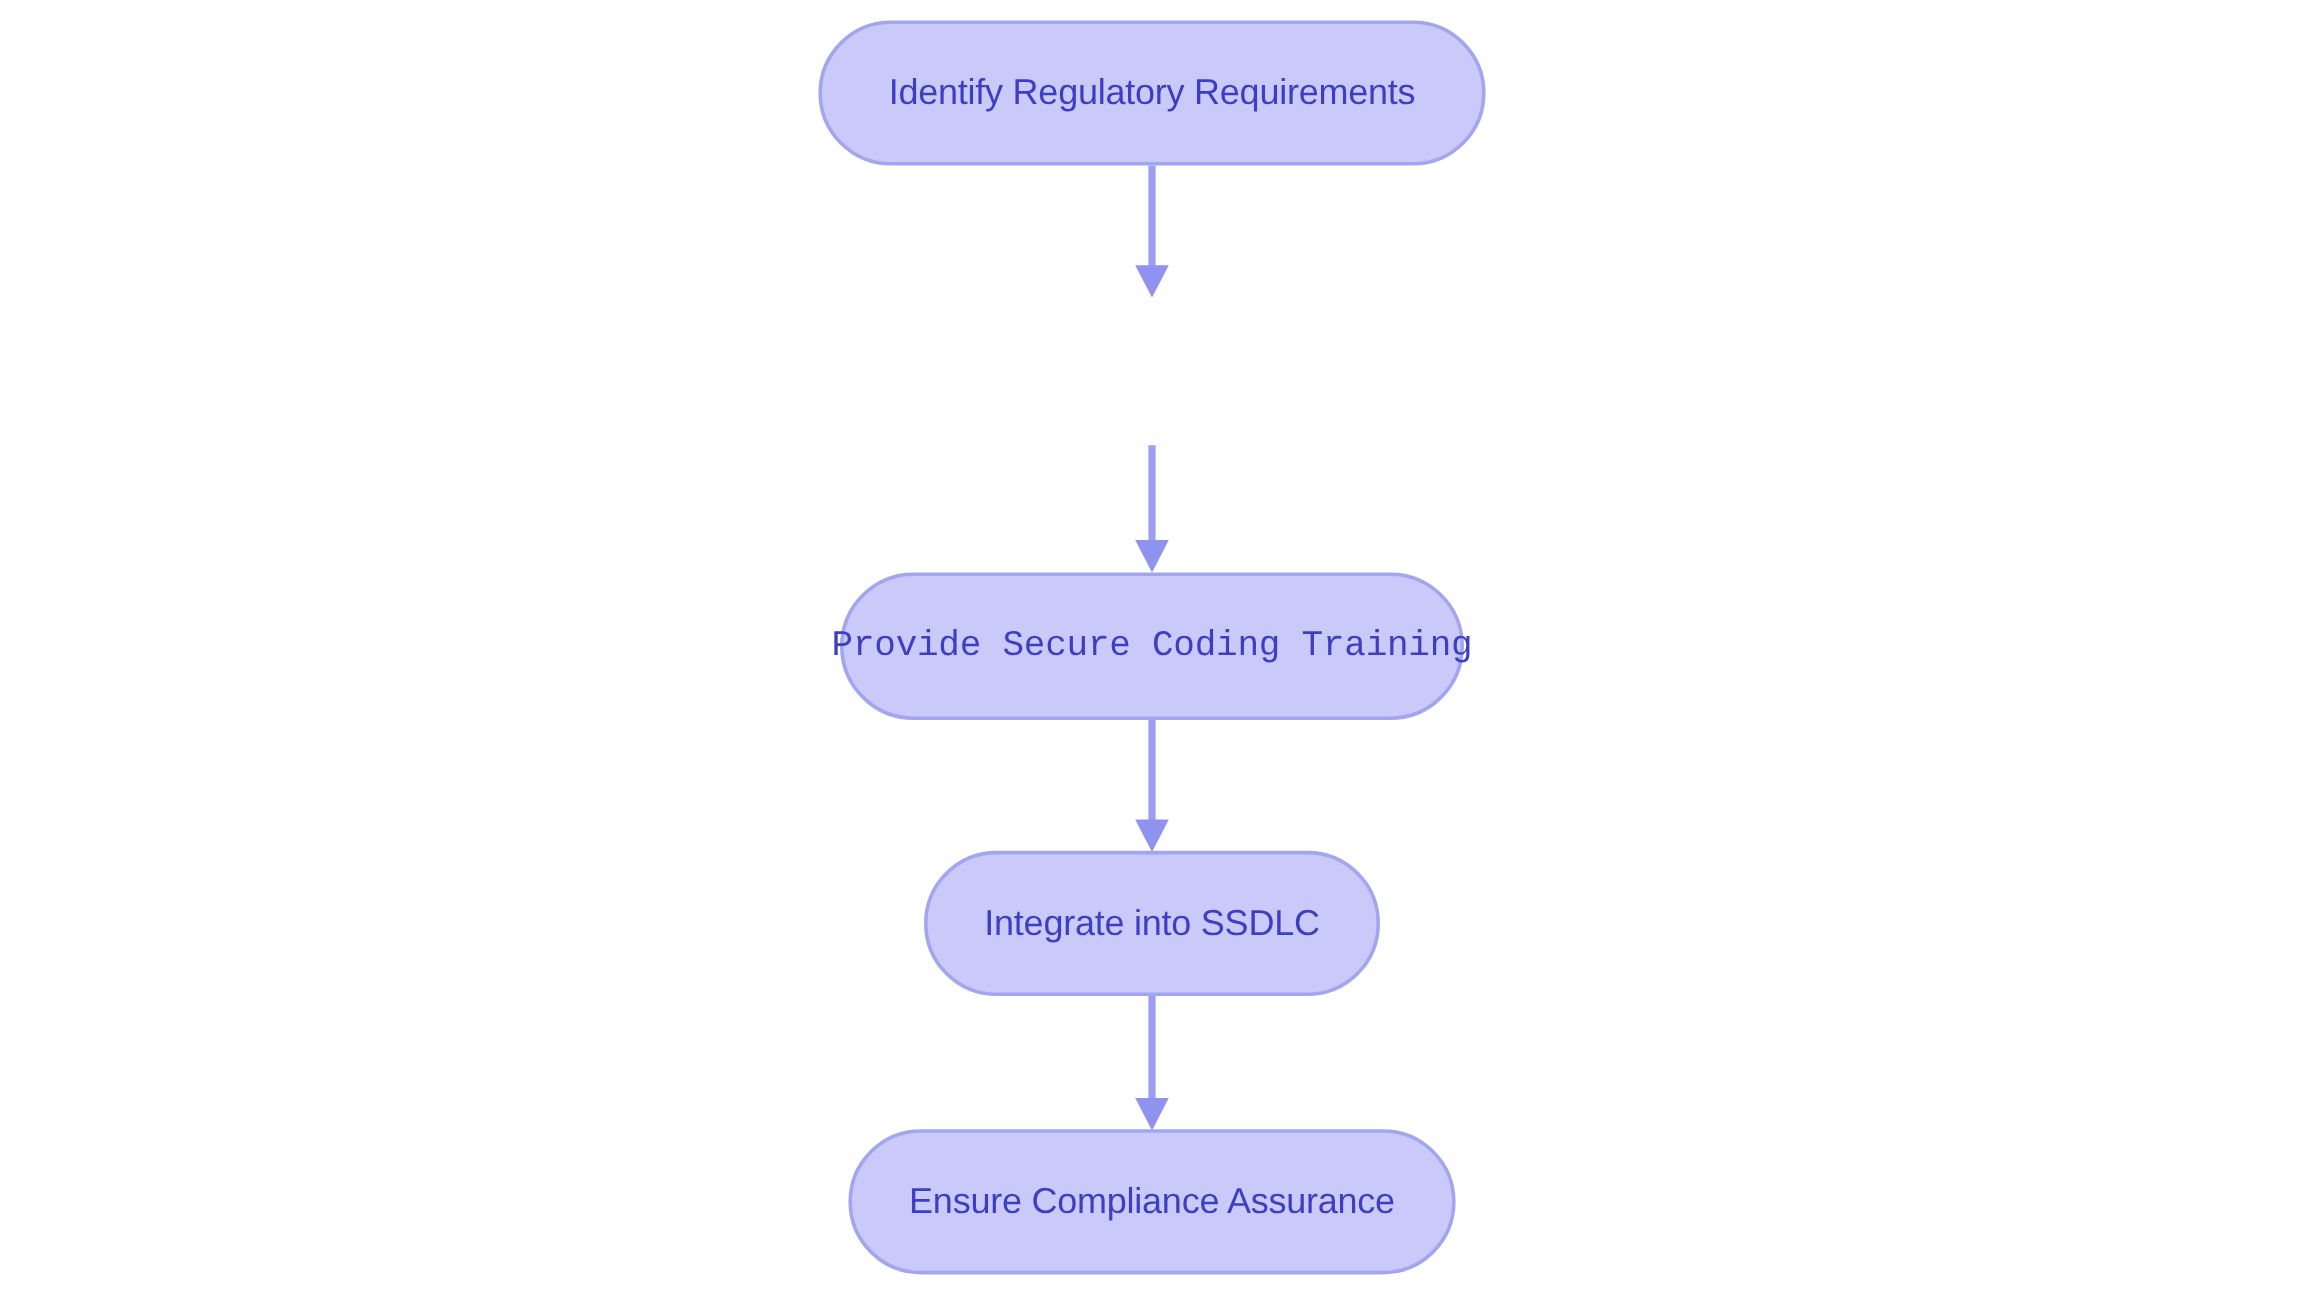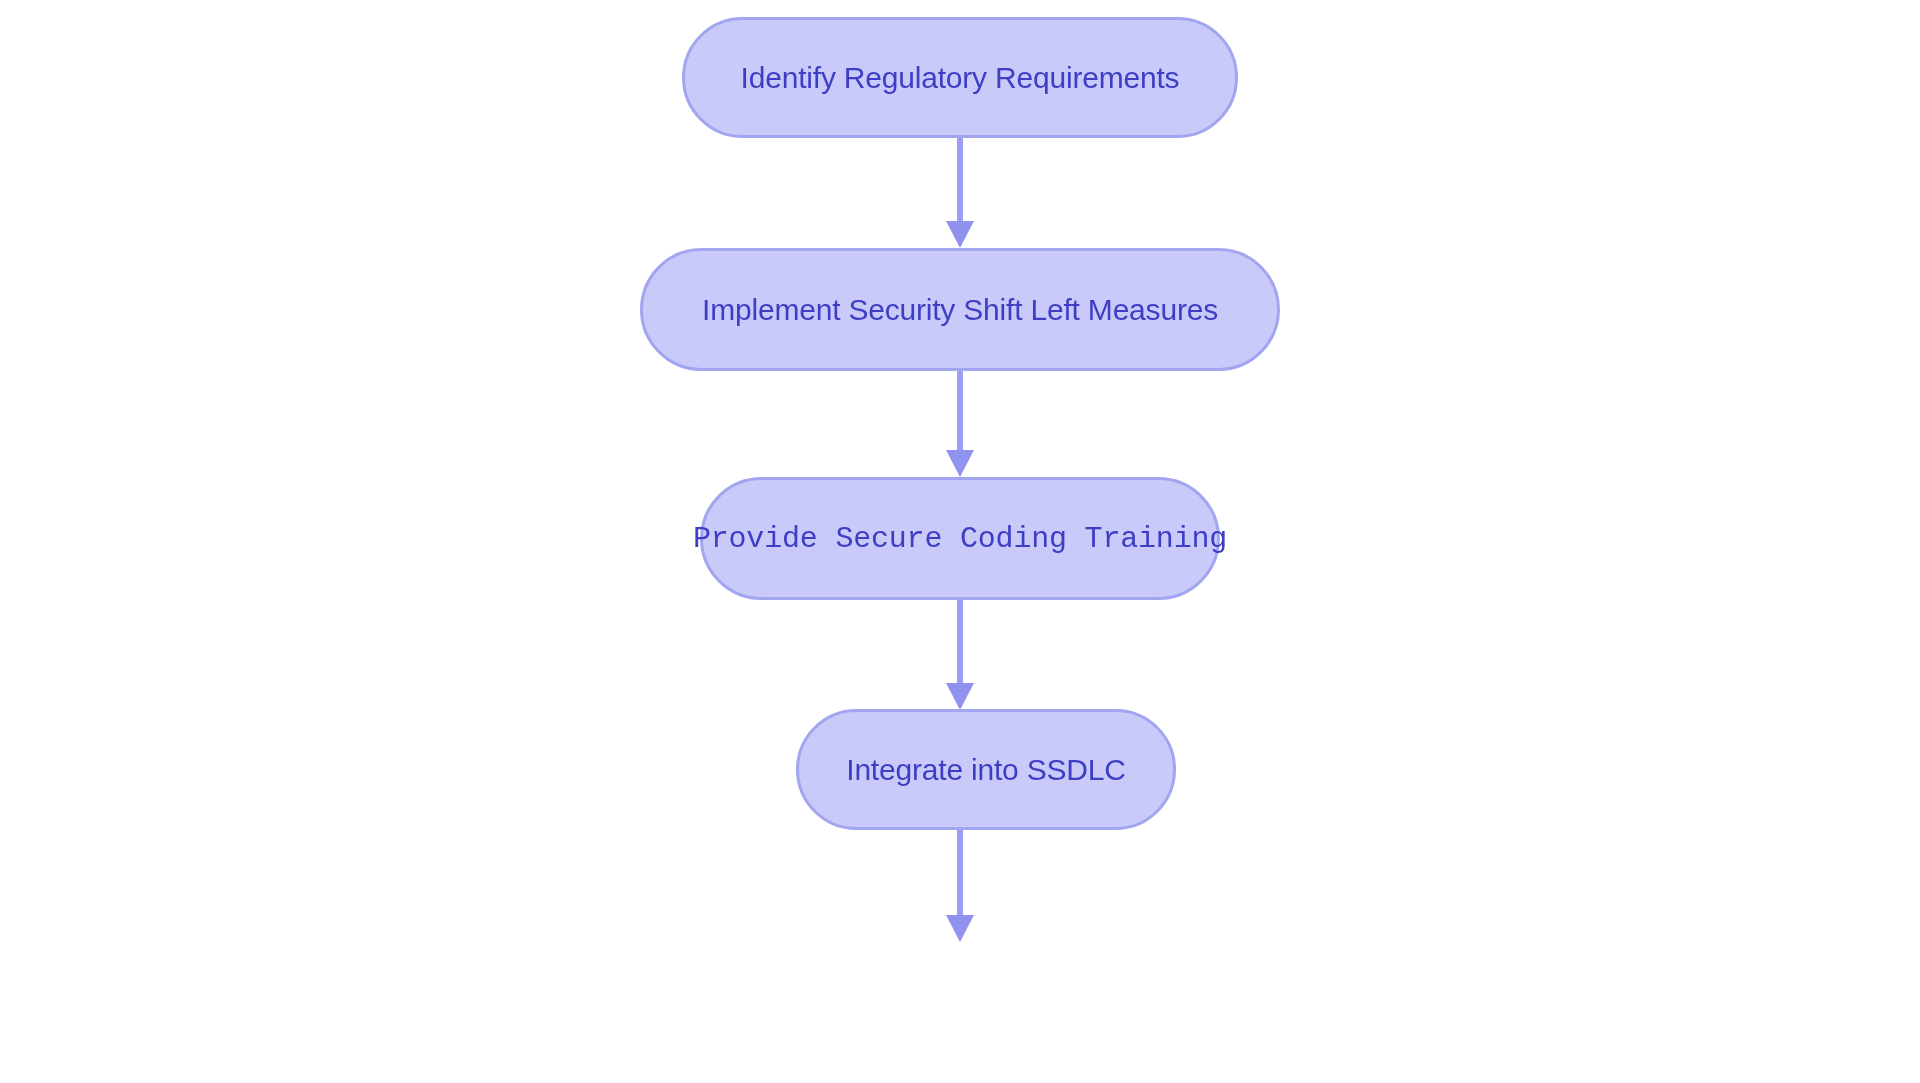--- a/index.html
+++ b/index.html
@@ -28,21 +28,21 @@
     font-size:30px;
     letter-spacing:-0.2px;
     white-space:nowrap;
     text-align:center;
   }
   .node span{display:block;}
   
   .n1{left:682px;top:17px;width:556px;height:121px;}
   .n2{left:640px;top:248px;width:640px;height:123px;}
   .n3{left:700px;top:477px;width:520px;height:123px;font-family:Liberation Mono, monospace;}
-  .n4{left:796px;top:709px;width:380px;height:121px;}
+  .n4{left:770px;top:709px;width:380px;height:121px;}
   .n5{left:707px;top:941px;width:506px;height:121px;}
   
   .edge-line{
     position:absolute;
     left:957px;
     width:6px;
     background:var(--edge-line);
   }
   .e1{top:138px;height:84px;}
   .e2{top:371px;height:80px;}
@@ -66,35 +66,35 @@
 
 <div class="canvas">
 
   <div class="node n1">
     <span>Identify Regulatory Requirements</span>
   </div>
 
   <div class="edge-line e1"></div>
   <div class="arrowhead h1"></div>
 
-  <div class="node n2">
-    <span>Implement Security Shift Left Measures</span>
-  </div>
 
   <div class="edge-line e2"></div>
   <div class="arrowhead h2"></div>
 
   <div class="node n3">
     <span>Provide Secure Coding Training</span>
   </div>
 
   <div class="edge-line e3"></div>
   <div class="arrowhead h3"></div>
 
   <div class="node n4">
     <span>Integrate into SSDLC</span>
   </div>
 
   <div class="edge-line e4"></div>
   <div class="arrowhead h4"></div>
 
+  <div class="node n5">
+    <span>Ensure Compliance Assurance</span>
+  </div>
 
 </div>
 
 </body></html>

